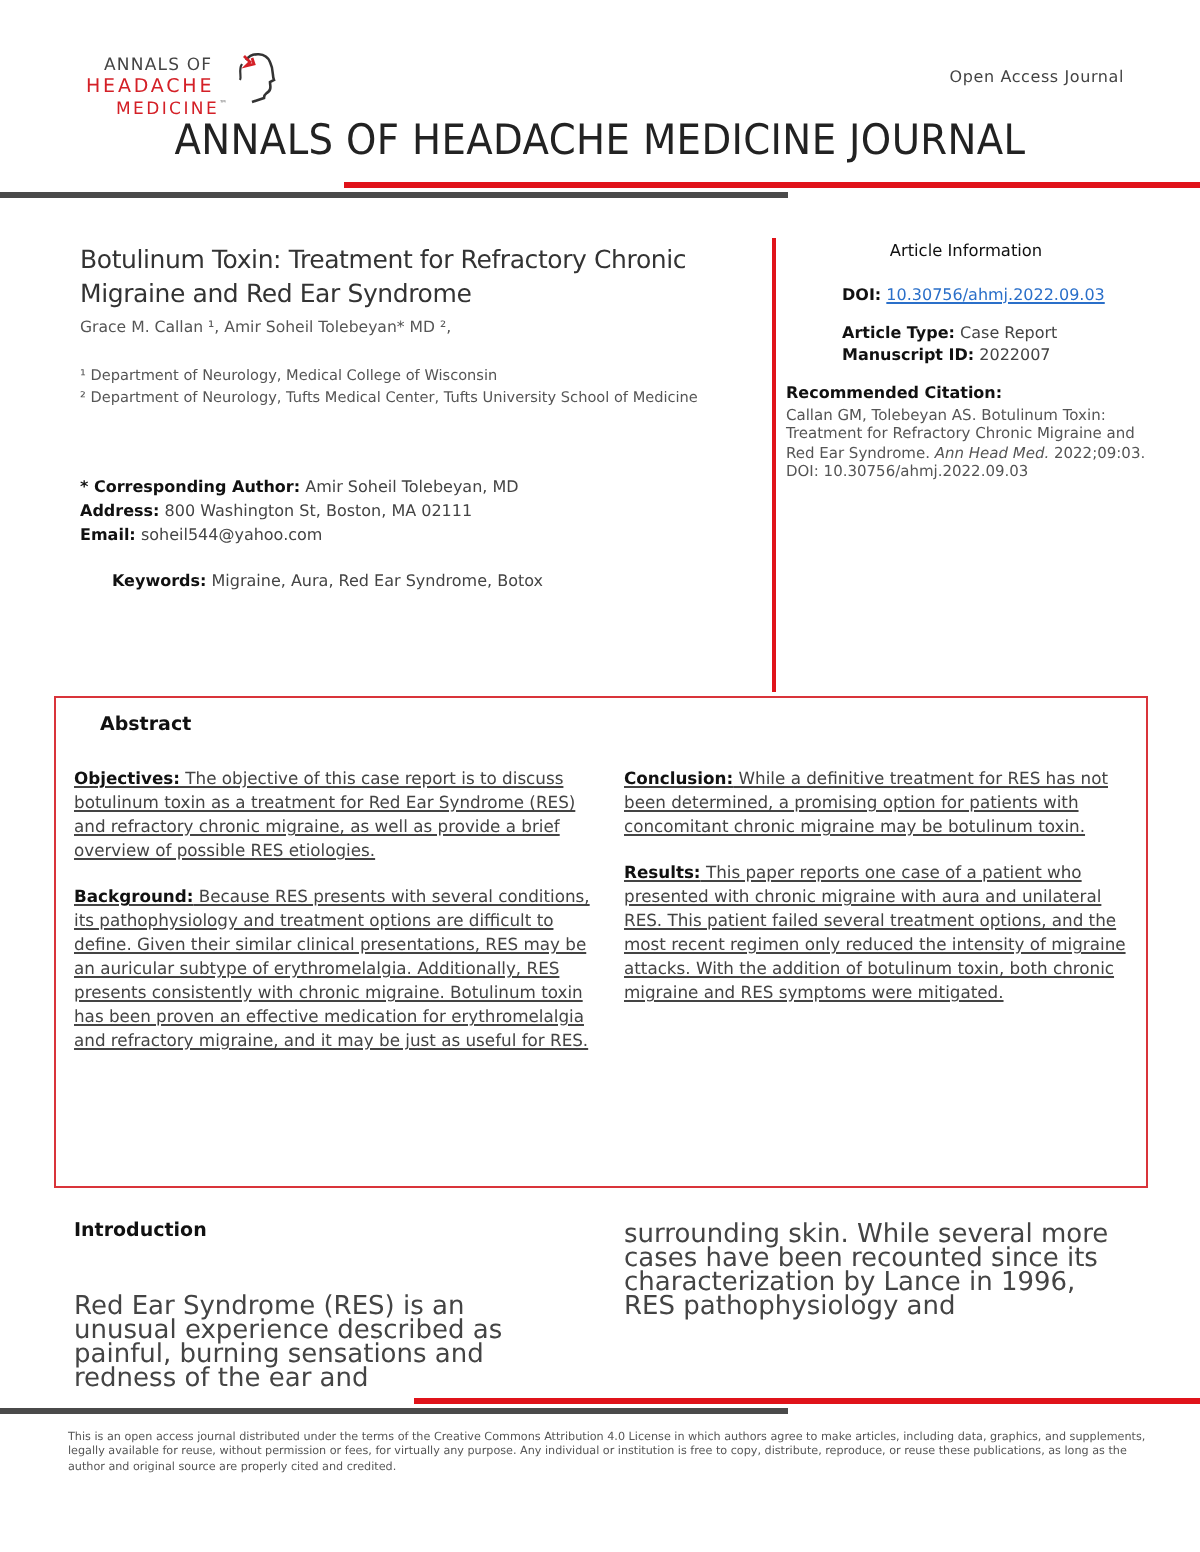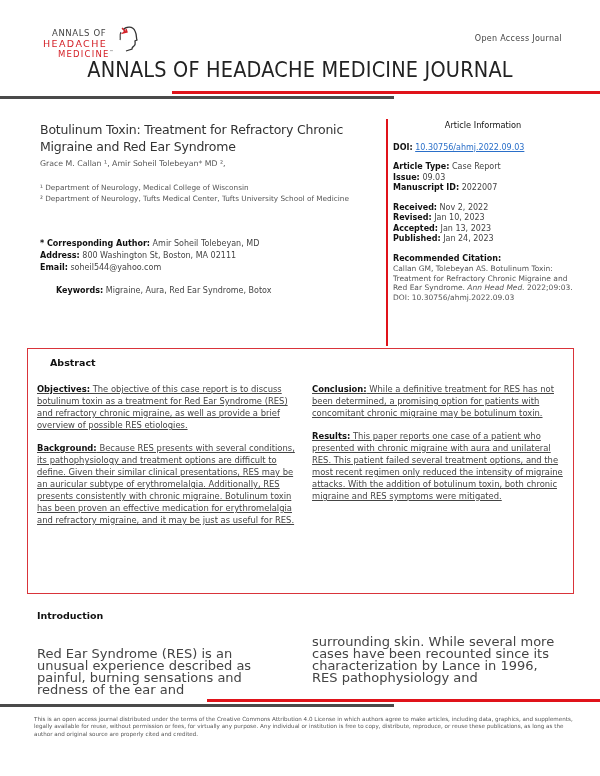--- a/index.html
+++ b/index.html
@@ -30,21 +30,21 @@
     .corr b { color: #111; }
     .keywords { left: 40px; top: 286px; width: 330px; font-size: 8px; color: #444; margin-left: 16px; }
     .keywords b { color: #111; }
 
     
     .info-bar { left: 386px; top: 119px; width: 2px; height: 227px; background: #e0131a; }
     .info { left: 393px; top: 120px; width: 180px; font-size: 8px; line-height: 10.5px; color: #444; }
     .info b { color: #111; }
     .info .info-head { text-align: center; font-weight: normal; color: #111; font-size: 8.2px; margin-bottom: 12px; }
     .info .doi-link { color: #2a6fc9; text-decoration: underline; }
-    .info .blk { margin-bottom: 9px; }
+    .info .blk { margin-bottom: 9px; margin-left: 28px; }
     .info .cite { font-size: 7.5px; line-height: 9.6px; color: #555; }
 
     
     .abstract-box { left: 27px; top: 348px; width: 547px; height: 246px; border: 1.5px solid #d9343a; }
     .abstract-head { left: 37px; top: 357px; font-size: 9.5px; font-weight: bold; color: #111; margin-left: 13px; }
     .abs-col { font-size: 8.4px; line-height: 12px; color: #444; width: 265px; }
     .abs-col b { color: #111; }
     .abs-col p { margin-bottom: 11px; text-decoration: underline; }
 
     .intro-head { left: 37px; top: 610px; font-size: 9.5px; font-weight: bold; color: #111; }
@@ -86,28 +86,21 @@
 </div>
 
 <div class="abs keywords"><b>Keywords:</b> <span>Migraine, Aura, Red Ear Syndrome, Botox</span></div>
 
 <div class="abs info-bar"></div>
 <div class="abs info">
   <div class="info-head">Article Information</div>
   <div class="blk"><b>DOI:</b> <a class="doi-link">10.30756/ahmj.2022.09.03</a></div>
   <div class="blk">
     <div><b>Article Type:</b> <span>Case Report</span></div>
-    <div><b>Issue:</b> <span>09.03</span></div>
     <div><b>Manuscript ID:</b> <span>2022007</span></div>
-  </div>
-  <div class="blk">
-    <div><b>Received:</b> <span>Nov 2, 2022</span></div>
-    <div><b>Revised:</b> <span>Jan 10, 2023</span></div>
-    <div><b>Accepted:</b> <span>Jan 13, 2023</span></div>
-    <div><b>Published:</b> <span>Jan 24, 2023</span></div>
   </div>
   <div>
     <div><b>Recommended Citation:</b></div>
     <div class="cite"><span>Callan GM, Tolebeyan AS. Botulinum Toxin: Treatment for Refractory Chronic Migraine and Red Ear Syndrome. </span><i>Ann Head Med.</i><span> 2022;09:03. DOI: 10.30756/ahmj.2022.09.03</span></div>
   </div>
 </div>
 
 <div class="abs abstract-box"></div>
 <div class="abs abstract-head">Abstract</div>
 
@@ -116,18 +109,18 @@
   <p><b>Background:</b><span> Because RES presents with several conditions, its pathophysiology and treatment options are difficult to define. Given their similar clinical presentations, RES may be an auricular subtype of erythromelalgia. Additionally, RES presents consistently with chronic migraine. Botulinum toxin has been proven an effective medication for erythromelalgia and refractory migraine, and it may be just as useful for RES.</span></p>
 </div>
 
 <div class="abs abs-col" style="left:312px; top:383px; width:258px;">
   <p><b>Conclusion:</b><span> While a definitive treatment for RES has not been determined, a promising option for patients with concomitant chronic migraine may be botulinum toxin.</span></p>
   <p><b>Results:</b><span> This paper reports one case of a patient who presented with chronic migraine with aura and unilateral RES. This patient failed several treatment options, and the most recent regimen only reduced the intensity of migraine attacks. With the addition of botulinum toxin, both chronic migraine and RES symptoms were mitigated.</span></p>
 </div>
 
 <div class="abs intro-head">Introduction</div>
 <div class="abs intro-col" style="left:37px; top:648px; width:235px;">Red Ear Syndrome (RES) is an unusual experience described as painful, burning sensations and redness of the ear and</div>
-<div class="abs intro-col" style="left:312px; top:636px; width:255px;">surrounding skin. While several more cases have been recounted since its characterization by Lance in 1996, RES pathophysiology and</div>
+<div class="abs intro-col" style="left:312px; top:612px; width:255px;">surrounding skin. While several more cases have been recounted since its characterization by Lance in 1996, RES pathophysiology and</div>
 
 <div class="abs rule-red" style="left:207px; top:699px; width:393px;"></div>
 <div class="abs rule-dark" style="left:0; top:704px; width:394px;"></div>
 
 <div class="abs footer">This is an open access journal distributed under the terms of the Creative Commons Attribution 4.0 License in which authors agree to make articles, including data, graphics, and supplements, legally available for reuse, without permission or fees, for virtually any purpose. Any individual or institution is free to copy, distribute, reproduce, or reuse these publications, as long as the author and original source are properly cited and credited.</div>
 
 </body></html>

